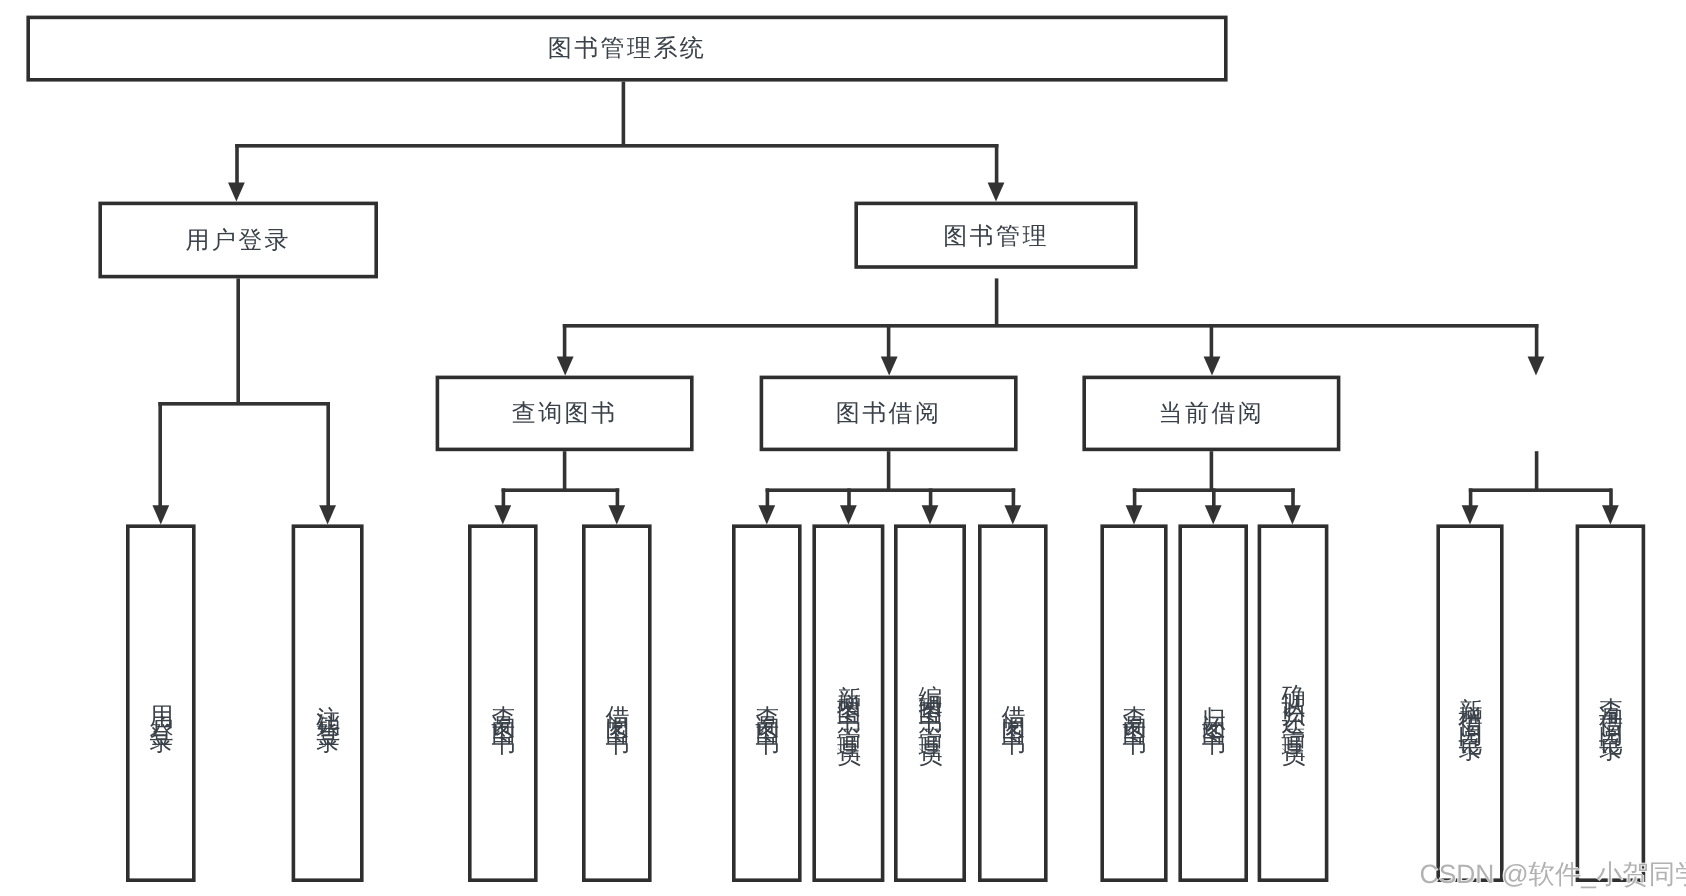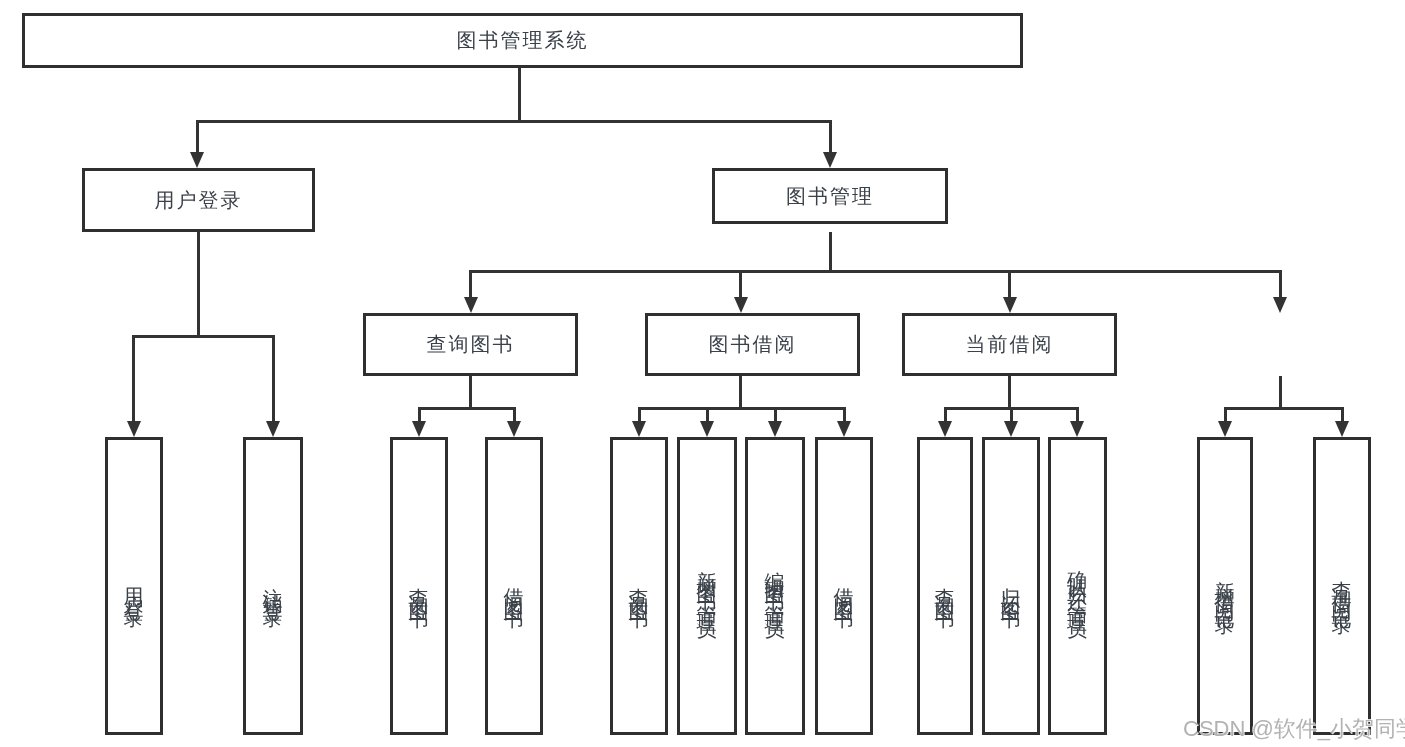--- a/index.html
+++ b/index.html
@@ -42,21 +42,21 @@
 <body>
 
 <div class="canvas">
 
   <div class="box" style="left:22px;top:13px;width:1001px;height:55px;">图书管理系统</div>
 
   <div class="box" style="left:82px;top:168px;width:233px;height:64px;">用户登录</div>
   <div class="box" style="left:712px;top:168px;width:236px;height:56px;">图书管理</div>
 
   <div class="box" style="left:363px;top:313px;width:215px;height:63px;">查询图书</div>
-  <div class="box" style="left:633px;top:313px;width:215px;height:63px;margin-left:12px;">图书借阅</div>
+  <div class="box" style="left:633px;top:313px;width:215px;height:63px;">图书借阅</div>
   <div class="box" style="left:902px;top:313px;width:215px;height:63px;">当前借阅</div>
 
   <div class="vbox" style="left:105px;top:437px;width:58px;height:298px;">
     <span>用户登录</span>
     </div>
   <div class="vbox" style="left:243px;top:437px;width:60px;height:298px;">
     <span>注销登录</span>
     </div>
 
   <div class="vbox" style="left:390px;top:437px;width:58px;height:298px;">

